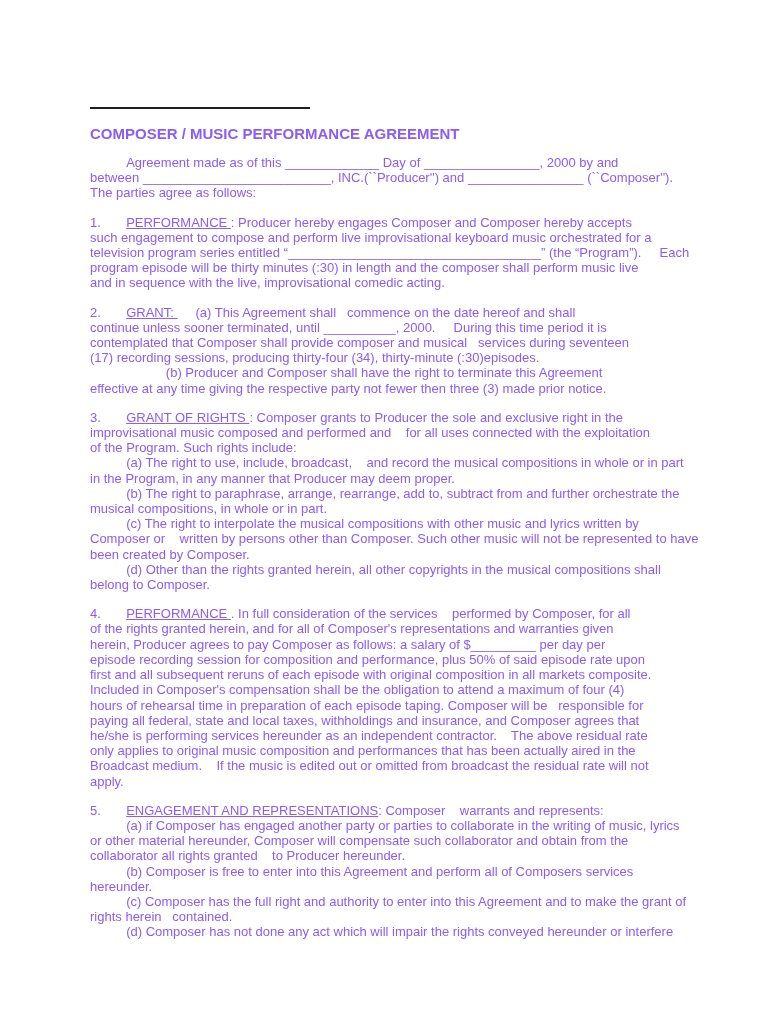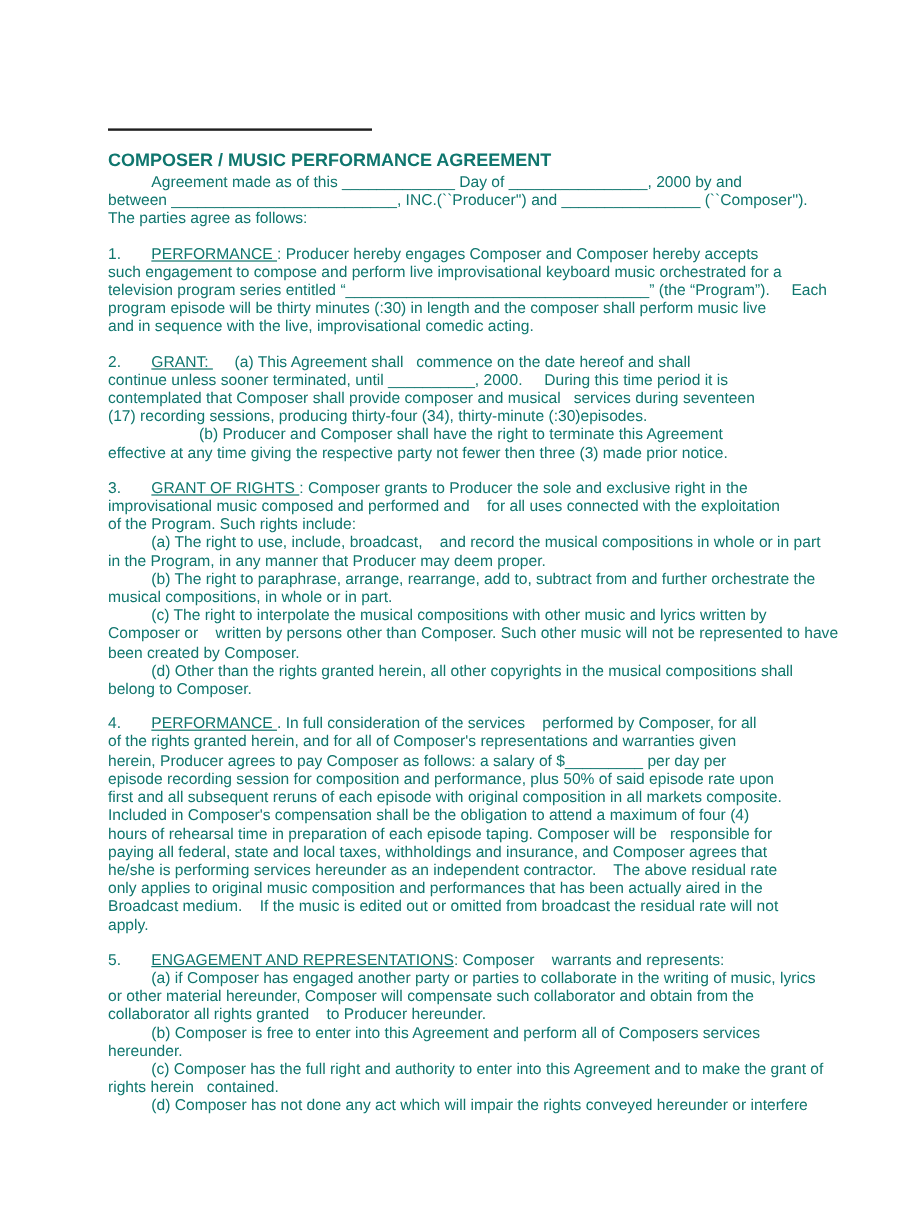--- a/index.html
+++ b/index.html
@@ -9,21 +9,21 @@
   }
   .page {
     position: relative;
     width: 770px;
     height: 1024px;
     background: #ffffff;
     overflow: hidden;
     box-sizing: border-box;
     padding: 107px 44px 0 90px;
     font-family: "Liberation Sans", sans-serif;
-    color: #0f766e;
+    color: #8b5cf6;
   }
   .topline {
     width: 220px;
     height: 2px;
     background: #1f1f1f;
     margin: 0;
   }
   .title {
     font-size: 15px;
     font-weight: bold;
@@ -31,21 +31,21 @@
     margin: 16px 0 0 0;
     white-space: pre;
   }
   .para {
     font-size: 13px;
     line-height: 15.2px;
     margin: 14px 0 0 0;
     white-space: pre-wrap;
     word-break: normal;
   }
-  .para.intro { margin-top: 1px; }
+  .para.intro { margin-top: 12px; }
   .u { text-decoration: underline; }
   .i { }
 </style>
 </head>
 <body>
 
 <div class="page">
 
   <div class="topline"></div>
 

